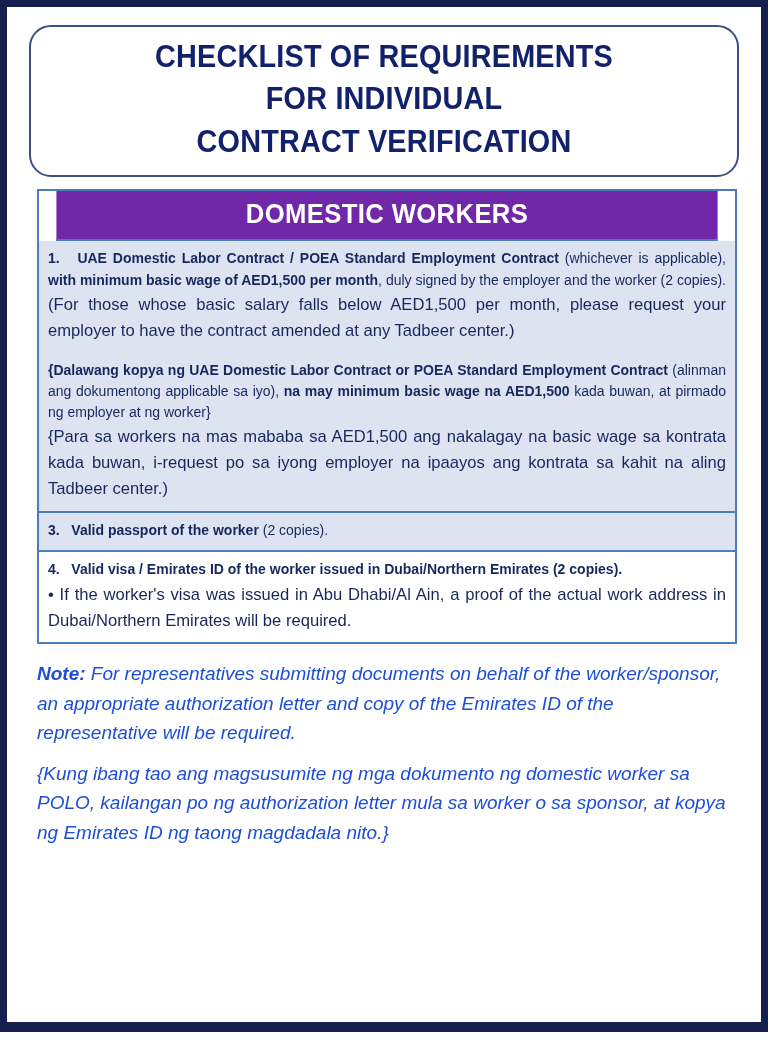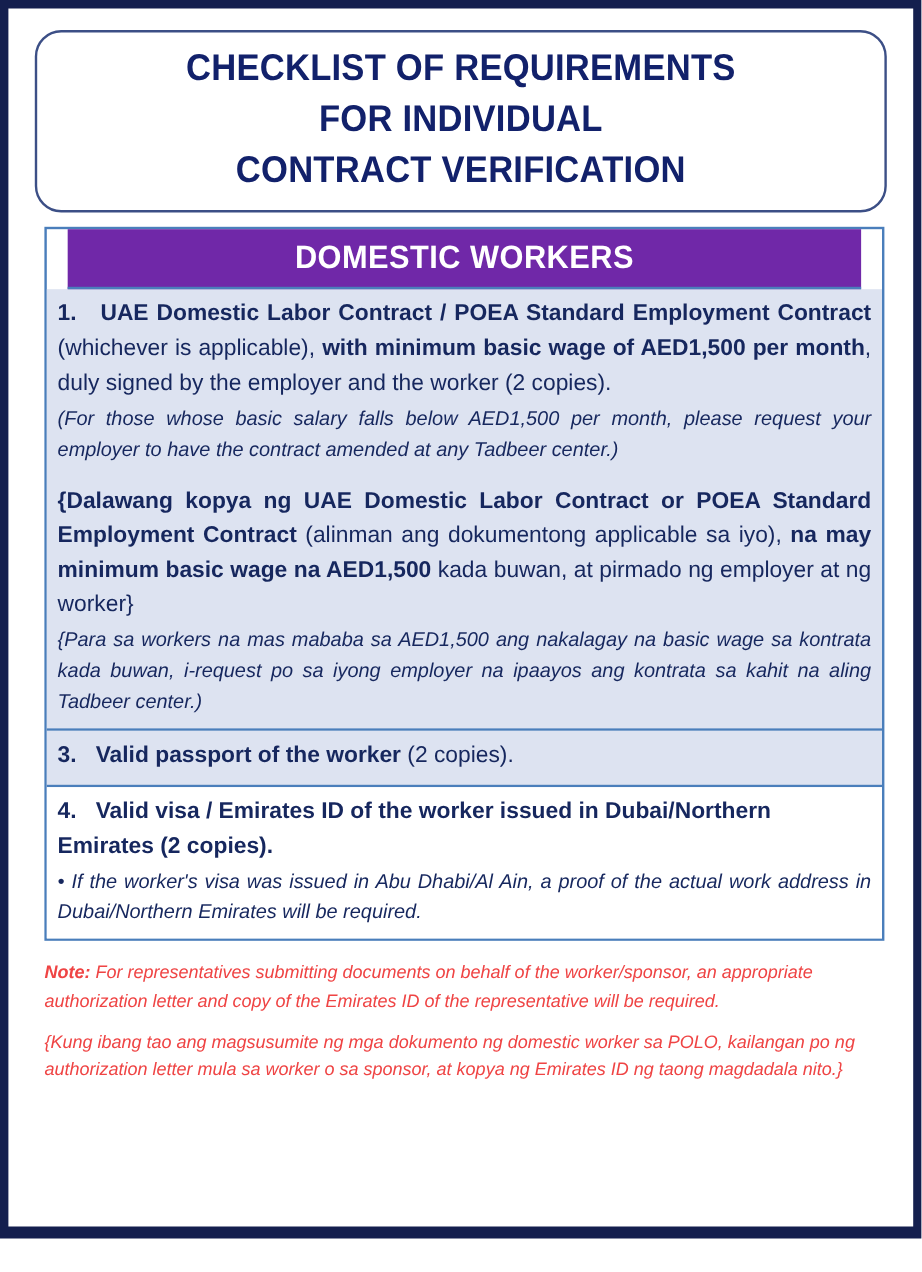--- a/index.html
+++ b/index.html
@@ -74,45 +74,44 @@
     box-sizing: border-box;
     padding: 7px 9px 9px 9px;
     border-bottom: 2px solid #4a7ebb;
   }
   .req-row:last-child { border-bottom: none; }
   .row-tint { background: #dde3f1; }
   .row-plain { background: #ffffff; }
 
   .req-para {
     color: #16275e;
-    font-size: 19px;
+    font-size: 14px;
     line-height: 1.52;
     text-align: justify;
     margin: 0;
   }
   .req-para.single { text-align: left; }
   .b { font-weight: bold; }
   .sub-note {
     color: #16275e;
-    font-style: italic;
     font-size: 16.6px;
     line-height: 1.56;
     text-align: justify;
     margin: 1px 0 0 0;
   }
   .gap { height: 16px; }
 
   
   #bottom-note {
     margin: 15px 26px 0 30px;
   }
   .note-para {
-    color: #ef4444;
+    color: #1d4ed8;
     font-style: italic;
-    font-size: 15px;
+    font-size: 19px;
     line-height: 1.55;
     text-align: left;
     margin: 0 0 11px 0;
   }
   .note-label {
     font-weight: bold;
     font-style: italic;
   }
 </style>
 </head>

